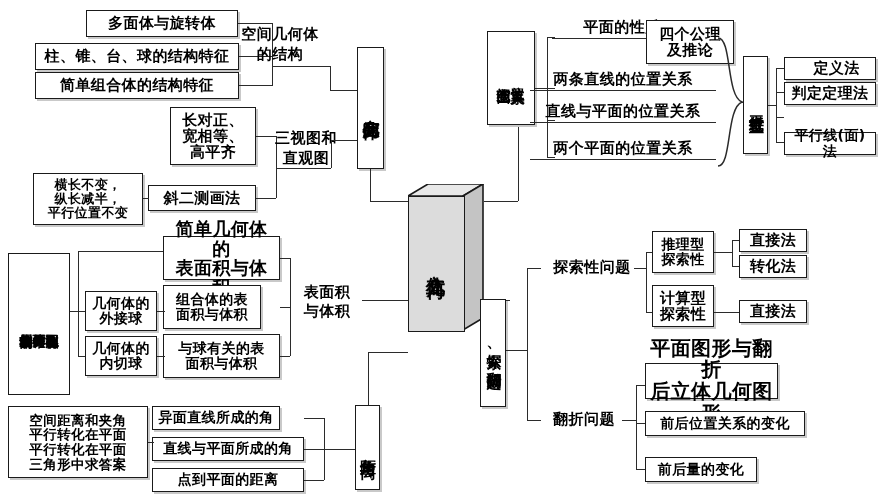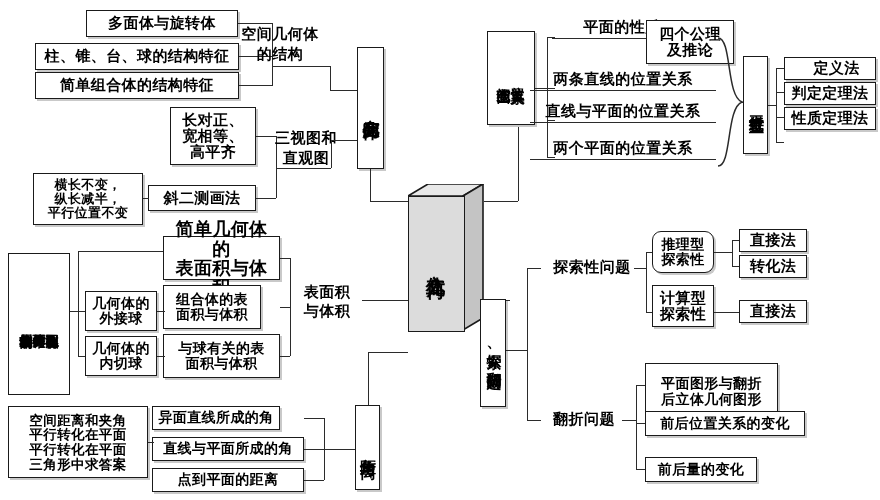--- a/index.html
+++ b/index.html
@@ -193,21 +193,21 @@
 
   <div class="ln v" style="left:776px;top:68px;height:74px;"></div>
   <div class="ln h" style="left:768px;top:105px;width:8px;"></div>
   <div class="ln h" style="left:776px;top:68px;width:8px;"></div>
   <div class="ln h" style="left:776px;top:92px;width:8px;"></div>
   <div class="ln h" style="left:776px;top:117px;width:8px;"></div>
   <div class="ln h" style="left:776px;top:142px;width:8px;"></div>
 
   <div class="box shadow" style="left:784px;top:57px;width:92px;height:23px;font-size:15px;padding-left:16px;">定义法</div>
   <div class="box shadow" style="left:784px;top:82px;width:92px;height:23px;font-size:15px;">判定定理法</div>
-  <div class="box shadow" style="left:784px;top:107px;width:92px;height:23px;font-size:15px;">性质定理法</div>
+  <div class="box shadow" style="left:784px;top:132px;width:92px;height:23px;font-size:14px;">平行线(面)法</div>
 
   <div class="box shadow" style="left:163px;top:236px;width:117px;height:44px;font-size:18px;flex-direction:column;">
     <div>简单几何体的</div>
     <div>表面积与体积</div>
   </div>
   <div class="box shadow" style="left:163px;top:285px;width:98px;height:44px;font-size:14px;flex-direction:column;">
     <div>组合体的表</div>
     <div>面积与体积</div>
   </div>
   <div class="box shadow" style="left:163px;top:334px;width:117px;height:44px;font-size:14px;flex-direction:column;">
@@ -280,21 +280,21 @@
   <div class="ln h" style="left:527px;top:420px;width:14px;"></div>
 
   <div class="plain" style="left:540px;top:258px;width:104px;height:20px;font-size:15px;">探索性问题</div>
   <div class="plain" style="left:540px;top:410px;width:88px;height:20px;font-size:15px;">翻折问题</div>
 
   <div class="ln h" style="left:634px;top:268px;width:12px;"></div>
   <div class="ln v" style="left:646px;top:252px;height:60px;"></div>
   <div class="ln h" style="left:646px;top:252px;width:8px;"></div>
   <div class="ln h" style="left:646px;top:312px;width:8px;"></div>
 
-  <div class="box shadow" style="left:652px;top:231px;width:62px;height:42px;font-size:14px;flex-direction:column;border-radius:9px;">
+  <div class="box shadow" style="left:652px;top:231px;width:62px;height:42px;font-size:14px;flex-direction:column;">
     <div>推理型</div>
     <div>探索性</div>
   </div>
   <div class="box shadow" style="left:652px;top:285px;width:62px;height:42px;font-size:15px;flex-direction:column;">
     <div>计算型</div>
     <div>探索性</div>
   </div>
 
   <div class="ln h" style="left:714px;top:252px;width:18px;"></div>
   <div class="ln v" style="left:732px;top:240px;height:26px;"></div>
@@ -306,20 +306,20 @@
 
   <div class="ln h" style="left:714px;top:312px;width:25px;"></div>
   <div class="box shadow" style="left:739px;top:300px;width:68px;height:23px;font-size:15px;">直接法</div>
 
   <div class="ln h" style="left:622px;top:420px;width:14px;"></div>
   <div class="ln v" style="left:636px;top:385px;height:84px;"></div>
   <div class="ln h" style="left:636px;top:385px;width:10px;"></div>
   <div class="ln h" style="left:636px;top:423px;width:10px;"></div>
   <div class="ln h" style="left:636px;top:469px;width:10px;"></div>
 
-  <div class="box shadow" style="left:645px;top:363px;width:133px;height:57px;font-size:14px;flex-direction:column;">
+  <div class="box shadow" style="left:645px;top:363px;width:133px;height:36px;font-size:20px;flex-direction:column;">
     <div>平面图形与翻折</div>
     <div>后立体几何图形</div>
   </div>
   <div class="box shadow" style="left:645px;top:411px;width:160px;height:25px;font-size:14px;">前后位置关系的变化</div>
   <div class="box shadow" style="left:645px;top:457px;width:112px;height:25px;font-size:14px;">前后量的变化</div>
 
 </div>
 
 </body></html>

